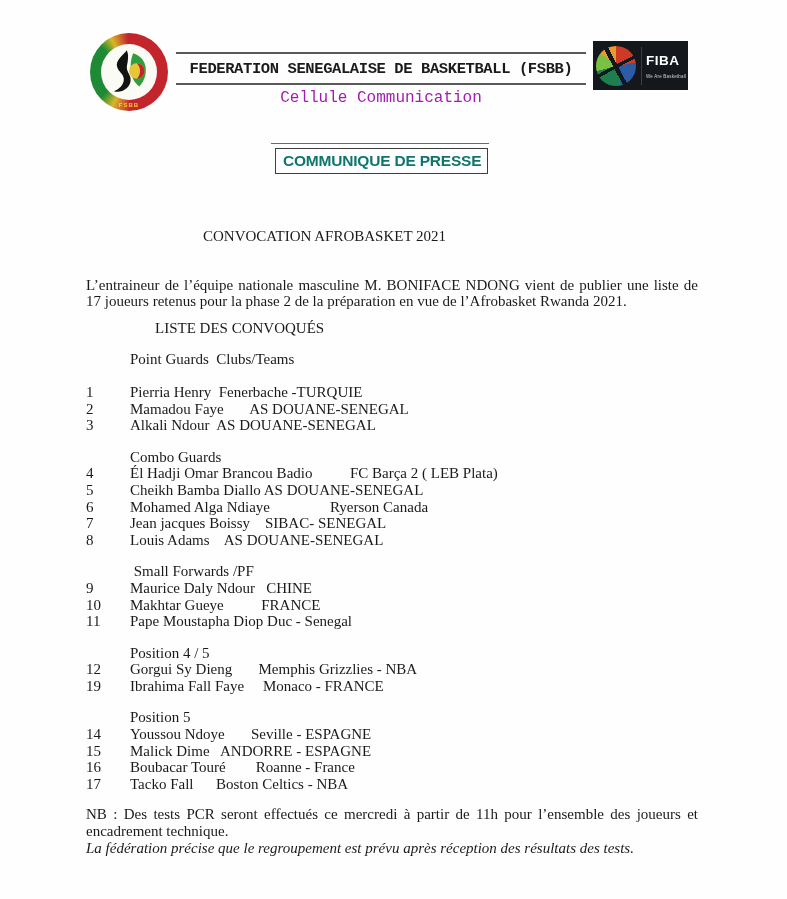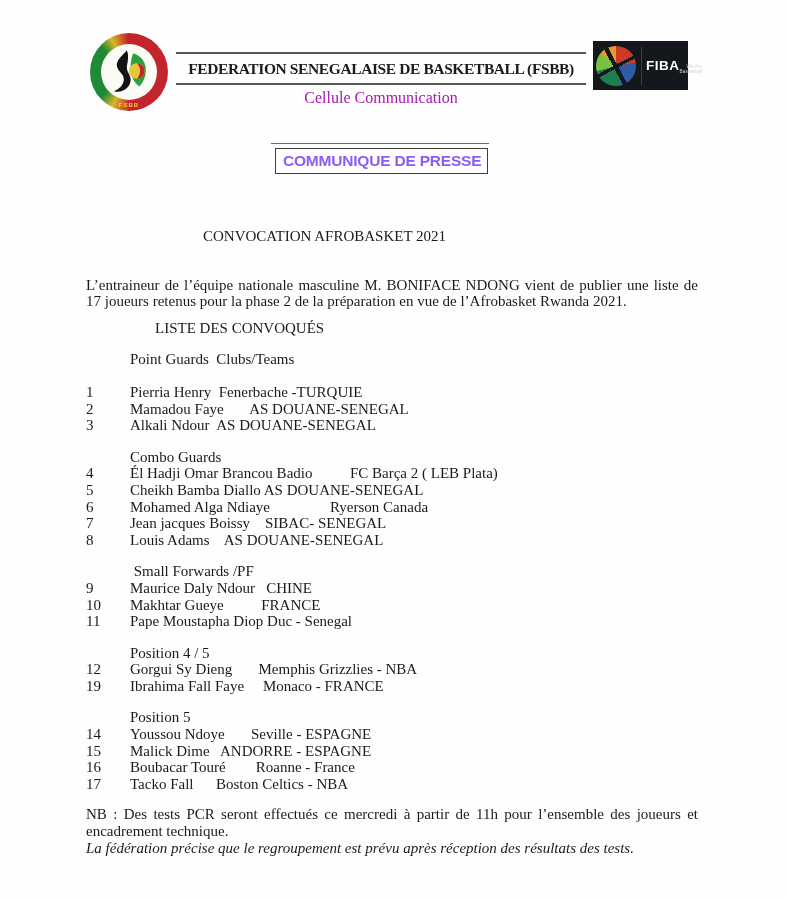--- a/index.html
+++ b/index.html
@@ -17,50 +17,50 @@
     display:flex;align-items:center;justify-content:center;
   }
   .fsbb-inner{width:56px;height:56px;border-radius:50%;background:#fbfbf6;overflow:hidden;}
   .fsbb-label{
     position:absolute;left:0;right:0;bottom:3px;text-align:center;
     font:bold 6px "Liberation Sans","DejaVu Sans",sans-serif;color:#f5d327;letter-spacing:1px;
   }
   .title-block{
     position:absolute;left:176px;top:52px;width:410px;
     border-top:2px solid #595959;
-    font-family:Liberation Serif, serif;text-align:center;
+    font-family:Liberation Mono, monospace;text-align:center;
   }
   .org-title{
     font-weight:bold;font-size:15.5px;letter-spacing:-0.4px;white-space:nowrap;
     padding:6px 0 5px 0;border-bottom:2px solid #595959;color:#1b1b1b;
   }
   .subtitle{font-size:16px;padding-top:4px;color:#a21caf;}
 
   .fiba-logo{
     position:absolute;left:593px;top:41px;width:95px;height:49px;background:#14181d;
     display:flex;align-items:center;
   }
   .fiba-globe{
     width:40px;height:40px;border-radius:50%;margin-left:3px;flex:none;
     background:
       linear-gradient(62deg,transparent 45%,#14181d 45% 53%,transparent 53%),
       linear-gradient(-28deg,transparent 46%,#14181d 46% 52%,transparent 52%),
       conic-gradient(from -50deg,#e89b2d 0 50deg,#cf3a27 50deg 130deg,#2d5ba6 130deg 215deg,#1d7f4e 215deg 305deg,#7ac143 305deg 360deg);
   }
   .fiba-divider{width:1px;height:38px;background:#3a4048;margin:0 4px 0 5px;flex:none;}
-  .fiba-text{display:flex;flex-direction:row;align-items:flex-start;text-align:right;}
+  .fiba-text{display:flex;flex-direction:column;align-items:flex-start;text-align:right;}
   .fiba-word{font:bold 13.5px "Liberation Sans","DejaVu Sans",sans-serif;color:#ffffff;letter-spacing:0.5px;}
   .fiba-tag{font:4.5px "Liberation Sans","DejaVu Sans",sans-serif;color:#cfd3d8;margin-top:6px;letter-spacing:0.2px;}
 
   
   .comm-topline{position:absolute;left:271px;top:143px;width:218px;border-top:1.5px solid #6a6a6a;}
   .comm-box{
     position:absolute;left:275px;top:148px;width:204px;height:24px;
     border:1.5px solid #3f3f3f;display:flex;align-items:center;padding-left:7px;
-    font:bold 15.5px "Liberation Sans","DejaVu Sans",sans-serif;color:#8b5cf6;letter-spacing:-0.2px;
+    font:bold 15.5px "Liberation Sans","DejaVu Sans",sans-serif;color:#0f766e;letter-spacing:-0.2px;
     background:#fefefe;
   }
 
   
   .doc{position:absolute;left:86px;top:228px;width:612px;font-size:15px;line-height:16.6px;}
   .line{white-space:pre;}
   .convocation{margin-left:117px;}
   .intro{margin:32px 0 0 0;text-align:justify;}
   .list-title{margin:10px 0 0 69px;}
   #roster .section{margin-top:15px;}

